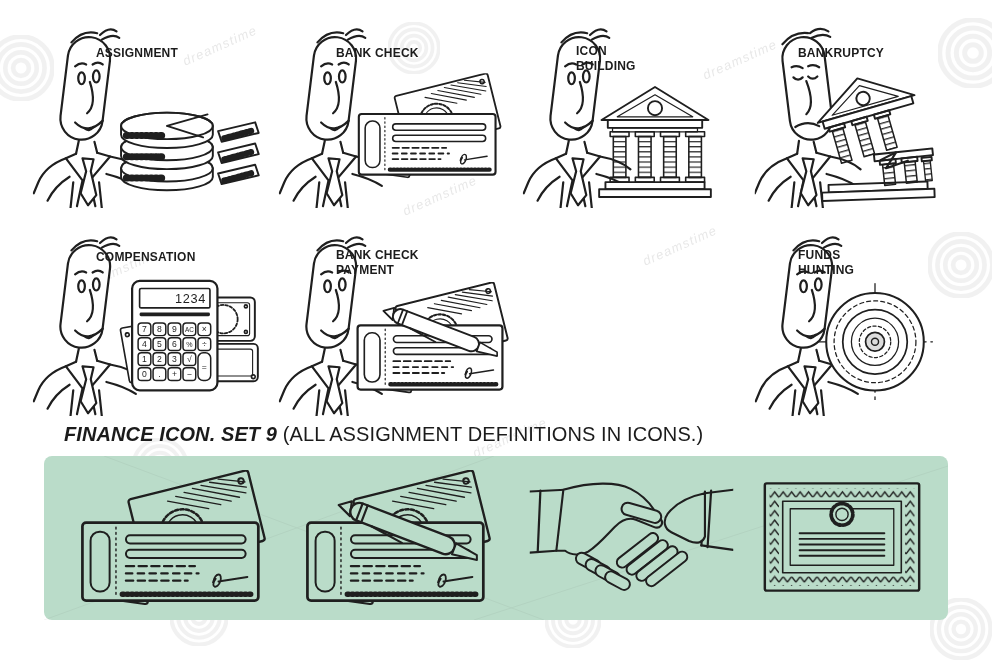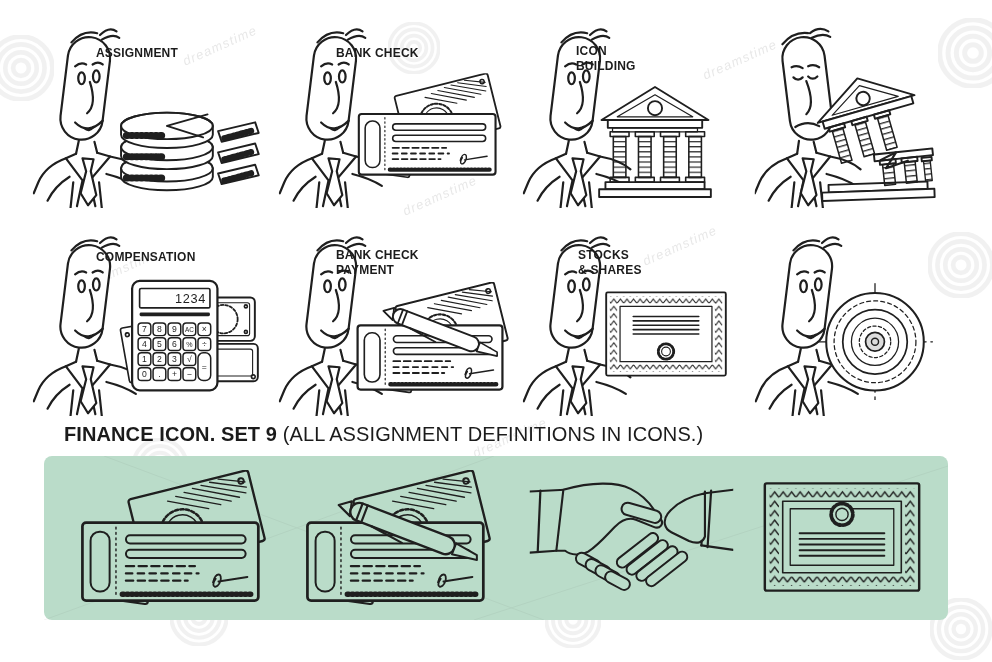--- a/index.html
+++ b/index.html
@@ -11,21 +11,21 @@
   .panel{position:absolute;}
   .man-svg{position:absolute;left:2px;top:8px;width:112px;height:184px;}
   .panel-label{
     position:absolute;white-space:pre-line;
     font-size:12px;line-height:1.22;letter-spacing:.2px;color:#1c1c1c;font-weight:700;
   }
   .icon-svg{position:absolute;}
   .caption{
     position:absolute;left:64px;top:423px;font-size:20px;color:#1b1b1b;letter-spacing:.1px;
   }
-  .caption b{font-weight:700;}
+  .caption b{font-weight:700;font-style:italic;}
   .banner{
     position:absolute;left:44px;top:456px;width:904px;height:164px;border-radius:8px;
     background:#badcc9;
   }
   .banner .icon-svg{position:absolute;}
   .wm-spiral{position:absolute;opacity:.13;}
   .wm-text{
     position:absolute;font-size:13px;color:#6f6f6f;opacity:.16;letter-spacing:1.2px;
     transform:rotate(-24deg);font-style:italic;
   }
@@ -436,20 +436,21 @@
 BUILDING</div>
     <svg class="icon-svg" style="left:76px;top:66px;width:118px;height:120px" viewBox="0 0 150 150">
         <use href="#sym-bank-building"></use>
       </svg>
   </div>
 
   <div class="panel" style="left:752px;top:16px;width:238px;height:196px">
     <svg class="man-svg" viewBox="0 0 120 200">
         <use href="#sym-man-sad"></use>
       </svg>
+    <div class="panel-label" style="top:30px;left:46px;right:52px">BANKRUPTCY</div>
     <svg class="icon-svg" style="left:50px;top:60px;width:142px;height:130px" viewBox="0 0 165 155">
         <use href="#sym-broken-bank"></use>
       </svg>
   </div>
 
   <div class="panel" style="left:30px;top:224px;width:236px;height:192px">
     <svg class="man-svg" viewBox="0 0 120 200">
         <use href="#sym-man-happy"></use>
       </svg>
     <div class="panel-label" style="top:26px;left:66px;right:2px">COMPENSATION</div>
@@ -462,35 +463,27 @@
     <svg class="man-svg" viewBox="0 0 120 200">
         <use href="#sym-man-happy"></use>
       </svg>
     <div class="panel-label" style="top:24px;left:60px;right:8px">BANK CHECK
 PAYMENT</div>
     <svg class="icon-svg" style="left:78px;top:58px;width:158px;height:112px" viewBox="0 0 210 150">
         <use href="#sym-check-with-pen"></use>
       </svg>
   </div>
 
-  <div class="panel" style="left:520px;top:224px;width:236px;height:192px">
+
+  <div class="panel" style="left:752px;top:224px;width:238px;height:192px">
     <svg class="man-svg" viewBox="0 0 120 200">
         <use href="#sym-man-happy"></use>
       </svg>
-    <div class="panel-label" style="top:24px;left:58px;right:14px">STOCKS
-&amp; SHARES</div>
-    <svg class="icon-svg" style="left:84px;top:66px;width:124px;height:88px" viewBox="0 0 170 120">
-        <use href="#sym-certificate"></use>
-      </svg>
-  </div>
-
-  <div class="panel" style="left:752px;top:224px;width:238px;height:192px">
-    <svg class="man-svg" viewBox="0 0 120 200">
-        <use href="#sym-man-happy"></use>
-      </svg>
+    <div class="panel-label" style="top:24px;left:46px;right:56px">FUNDS
+HUNTING</div>
     <svg class="icon-svg" style="left:64px;top:58px;width:118px;height:118px" viewBox="0 0 150 150">
         <use href="#sym-target"></use>
       </svg>
   </div>
 
   <div class="caption">
     <b>FINANCE ICON. SET 9</b><span> (ALL ASSIGNMENT DEFINITIONS IN ICONS.)</span>
   </div>
 
   <div class="banner" style="background-color: rgb(186, 220, 201); --bg: #badcc9;">

